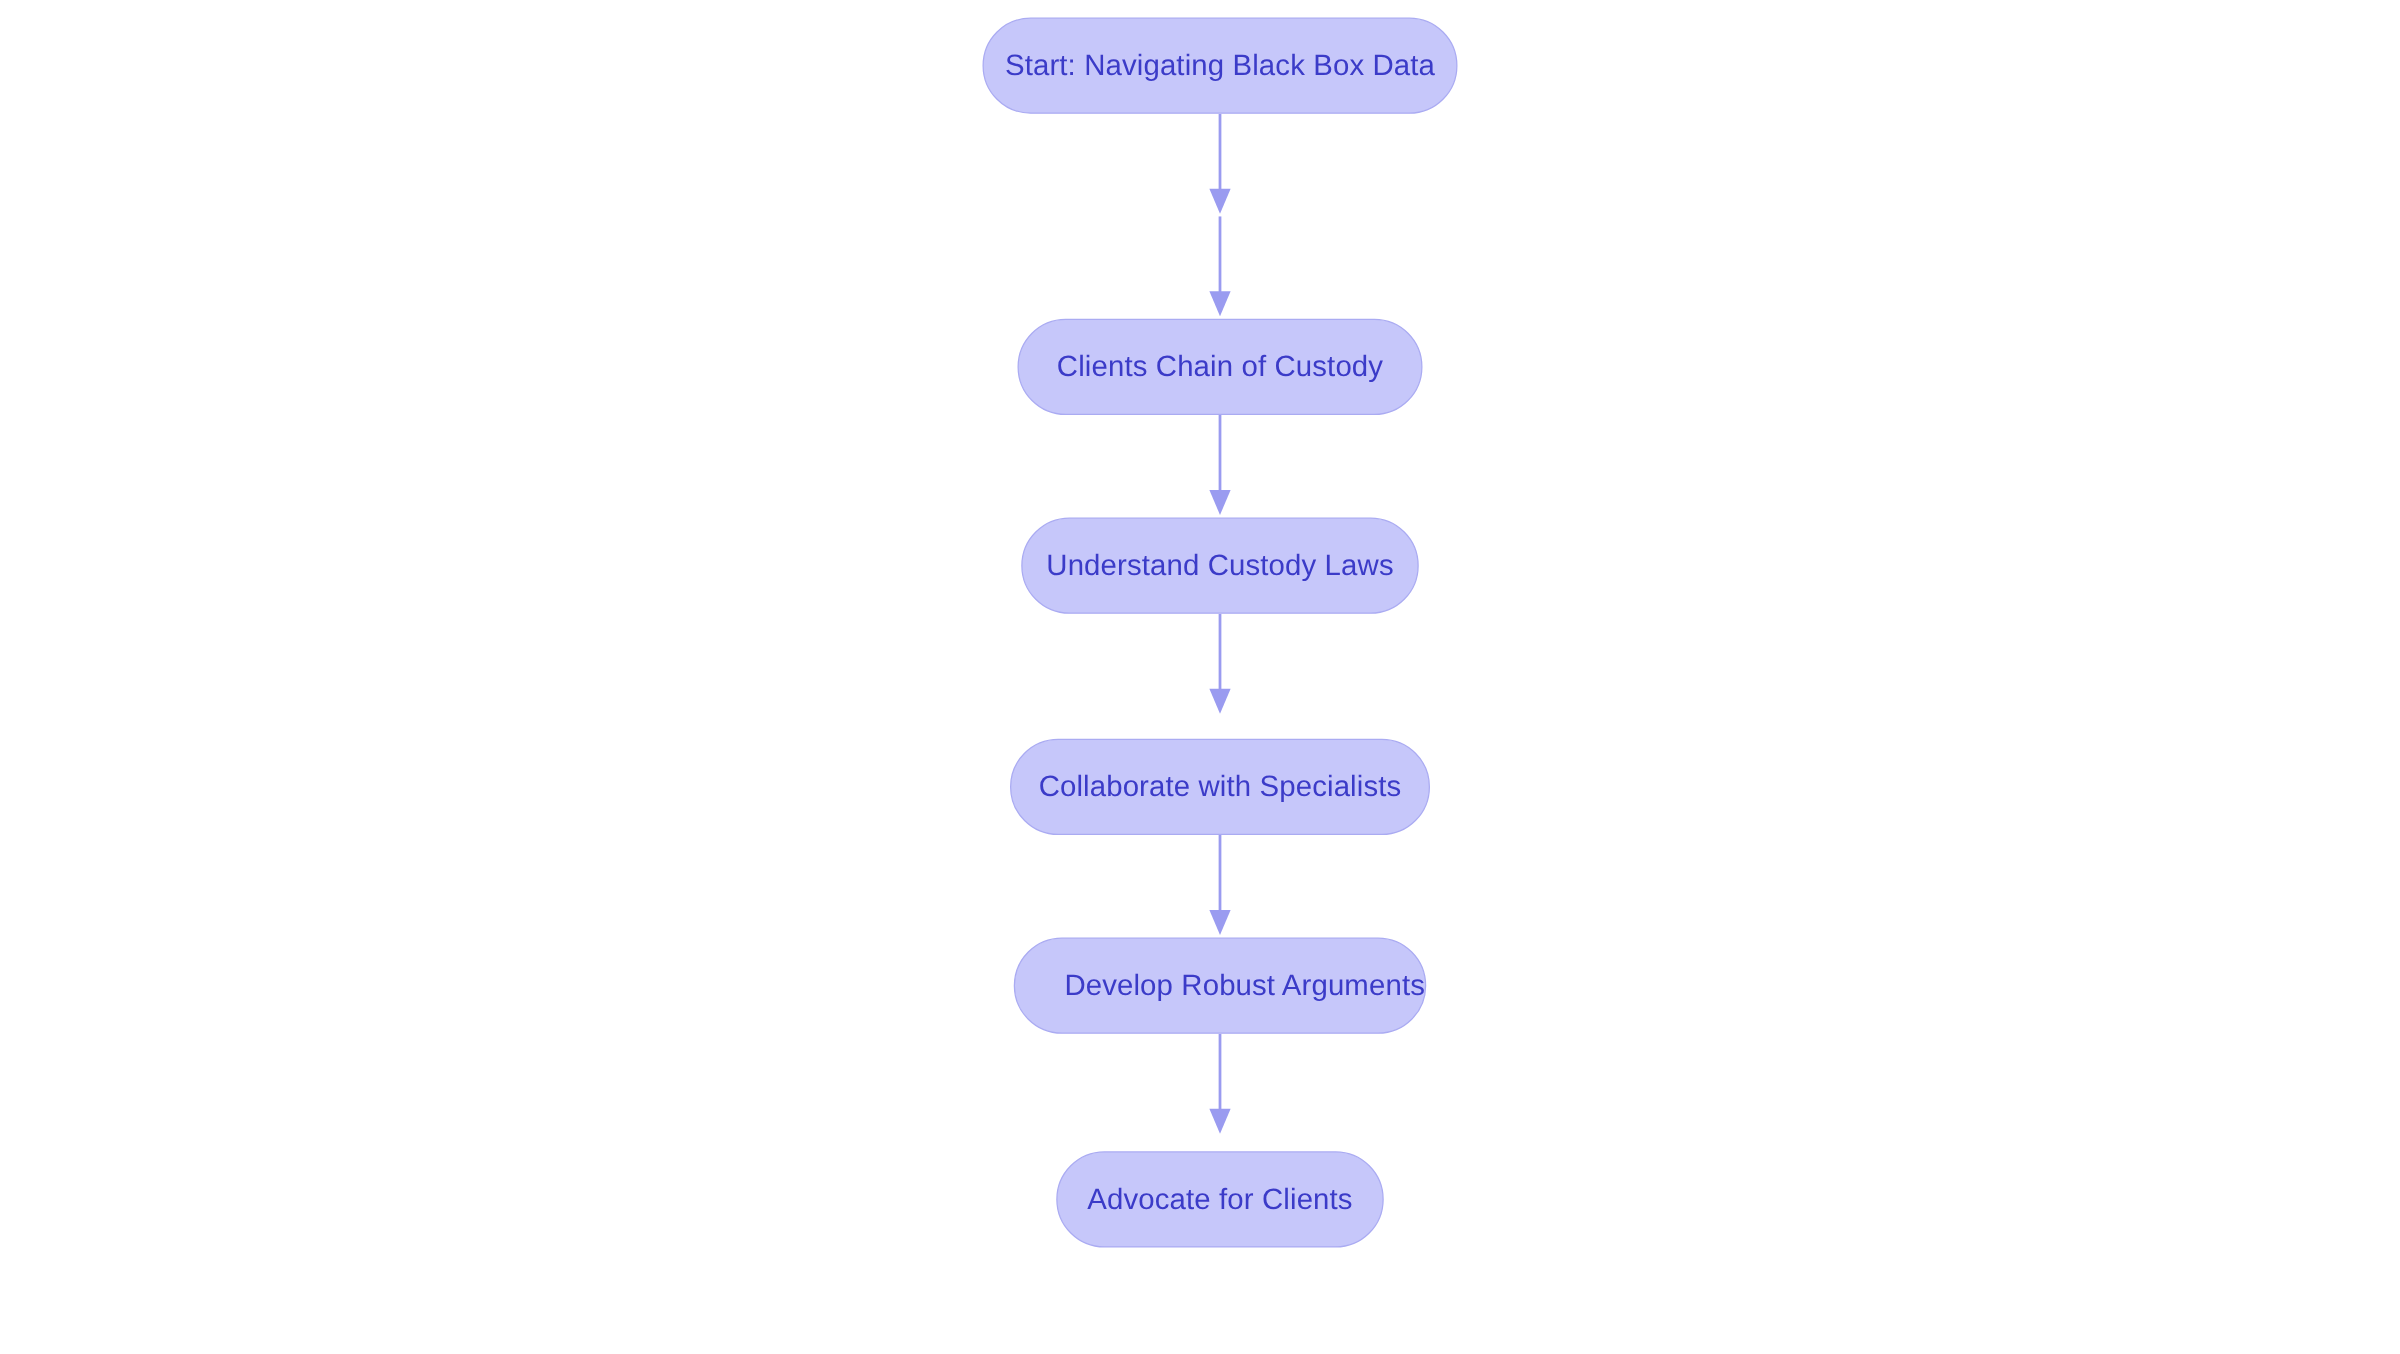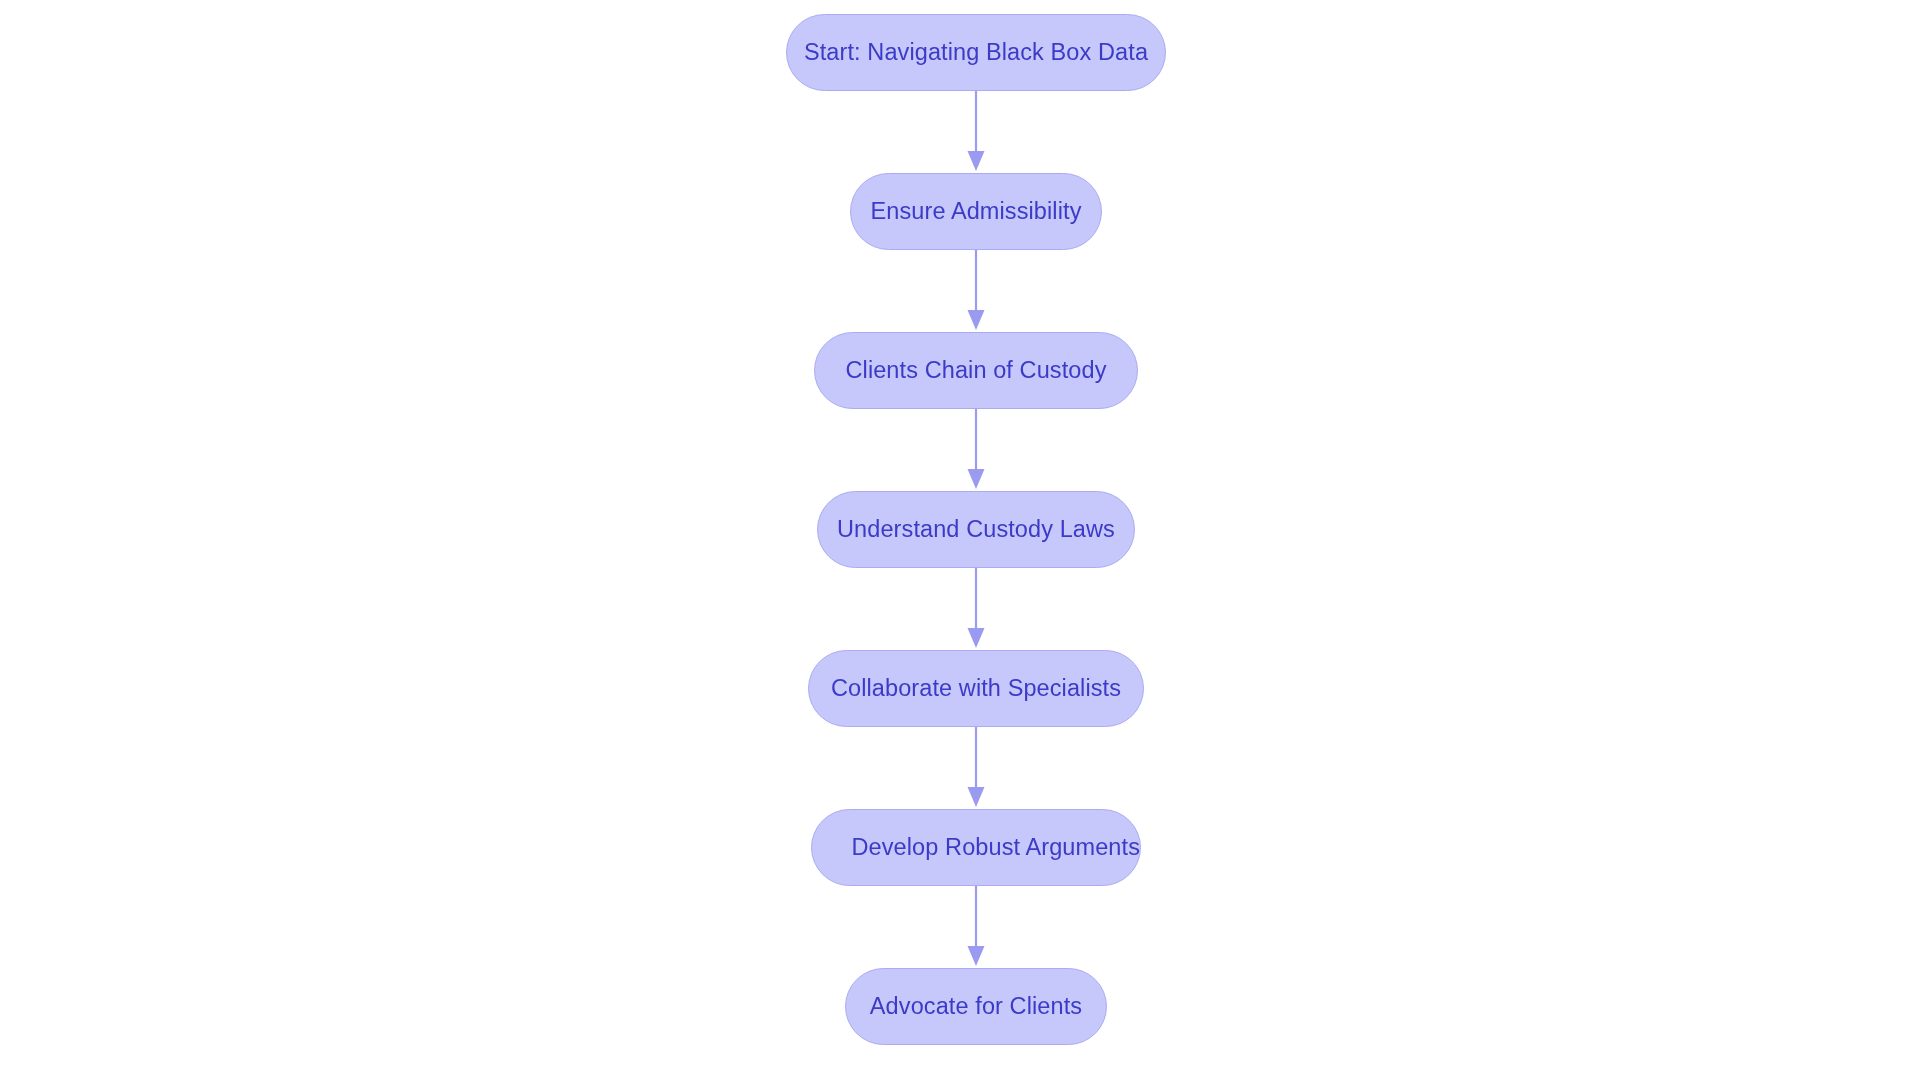--- a/index.html
+++ b/index.html
@@ -60,46 +60,43 @@
     position: absolute;
     left: 0;
     top: 0;
   }
   .spacer-top { height: 14px; flex: 0 0 auto; width: 1px; }
   
   .n0 { width: 380px; }
   .n1 { width: 252px; }
   .n2 { width: 324px; }
   .n3 { width: 318px; }
-  .n4 { width: 336px; }
+  .n4 { width: 336px; margin-top: 18px; }
   .n5 { width: 330px; justify-content: flex-end; }
-  .n6 { width: 262px; }
+  .n6 { width: 262px; margin-top: 12px; }
 </style>
 </head>
 <body>
 
 <div id="flow-canvas">
   <div class="flow-column">
 
     <div class="spacer-top"></div>
 
     <div class="node n0">
       <span class="node-label">Start: Navigating Black Box Data</span>
     </div>
 
     <div class="connector">
       <svg width="26" height="82" viewBox="0 0 26 82" xmlns="http://www.w3.org/2000/svg">
         <line x1="13" y1="0" x2="13" y2="62" stroke="#9a9bf0" stroke-width="2.2"></line>
         <polygon points="13,80 4.5,60 21.5,60" fill="#9a9bf0"></polygon>
       </svg>
     </div>
 
-    <div class="node n1">
-      <span class="node-label">Ensure Admissibility</span>
-    </div>
 
     <div class="connector">
       <svg width="26" height="82" viewBox="0 0 26 82" xmlns="http://www.w3.org/2000/svg">
         <line x1="13" y1="0" x2="13" y2="62" stroke="#9a9bf0" stroke-width="2.2"></line>
         <polygon points="13,80 4.5,60 21.5,60" fill="#9a9bf0"></polygon>
       </svg>
     </div>
 
     <div class="node n2">
       <span class="node-label">Clients Chain of Custody</span>

